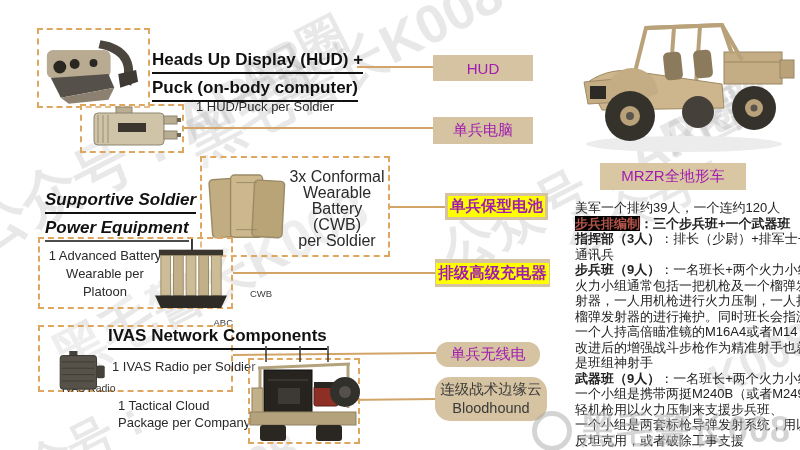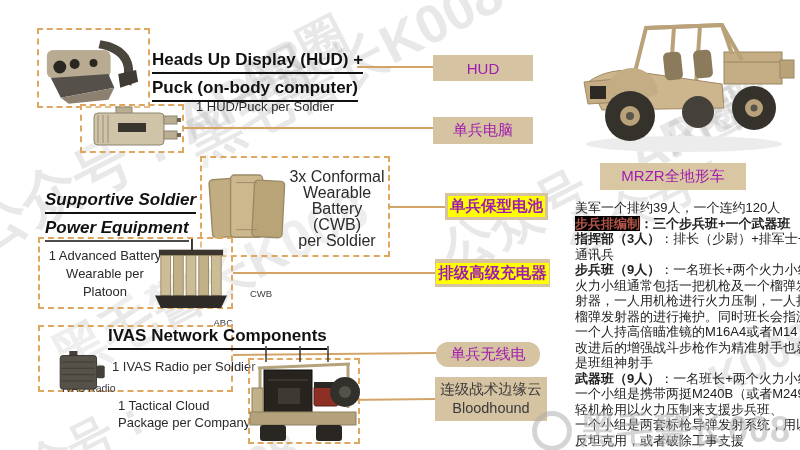--- a/index.html
+++ b/index.html
@@ -10,21 +10,21 @@
   .frame{position:absolute;border:2px dashed #dfa660;background:rgba(255,255,255,.25);box-sizing:border-box;}
   
   .head{font-weight:bold;color:#111;font-size:17px;line-height:27px;white-space:nowrap;}
   .head .ul{border-bottom:2.5px solid #111;display:inline-block;line-height:24px;}
   .sub{font-size:13px;color:#2a2a2a;white-space:nowrap;}
   .tiny{font-size:9.5px;color:#3c3c3c;margin-top:44px;}
   
   .lbl{position:absolute;background:#d5c3a2;display:flex;align-items:center;justify-content:center;
        font-size:15px;color:#a21caf;box-sizing:border-box;}
   .lbl .yhl{background:#ffff00;font-weight:bold;font-size:15.5px;padding:0 2px;}
-  .lbl2{flex-direction:column;line-height:19px;color:#3a3a3a;}
+  .lbl2{flex-direction:column;line-height:19px;color:#3a3a3a;border-radius:15px;}
   
   #orgtext{font-size:13px;line-height:15.5px;color:#222;}
   #orgtext .line{white-space:nowrap;height:15.5px;}
   #orgtext .b{font-weight:bold;}
   #orgtext .hl-title{background:#000000;color:#b4554a;font-weight:bold;}
   
   #wm-layer{position:absolute;left:0;top:0;width:800px;height:450px;pointer-events:none;}
   .wm{position:absolute;font-weight:bold;color:#9a9a9a;opacity:.22;white-space:nowrap;
       font-family:"Liberation Sans","DejaVu Sans",sans-serif;}
   #wm-badge{position:absolute;left:532px;top:406px;display:flex;align-items:center;gap:8px;

